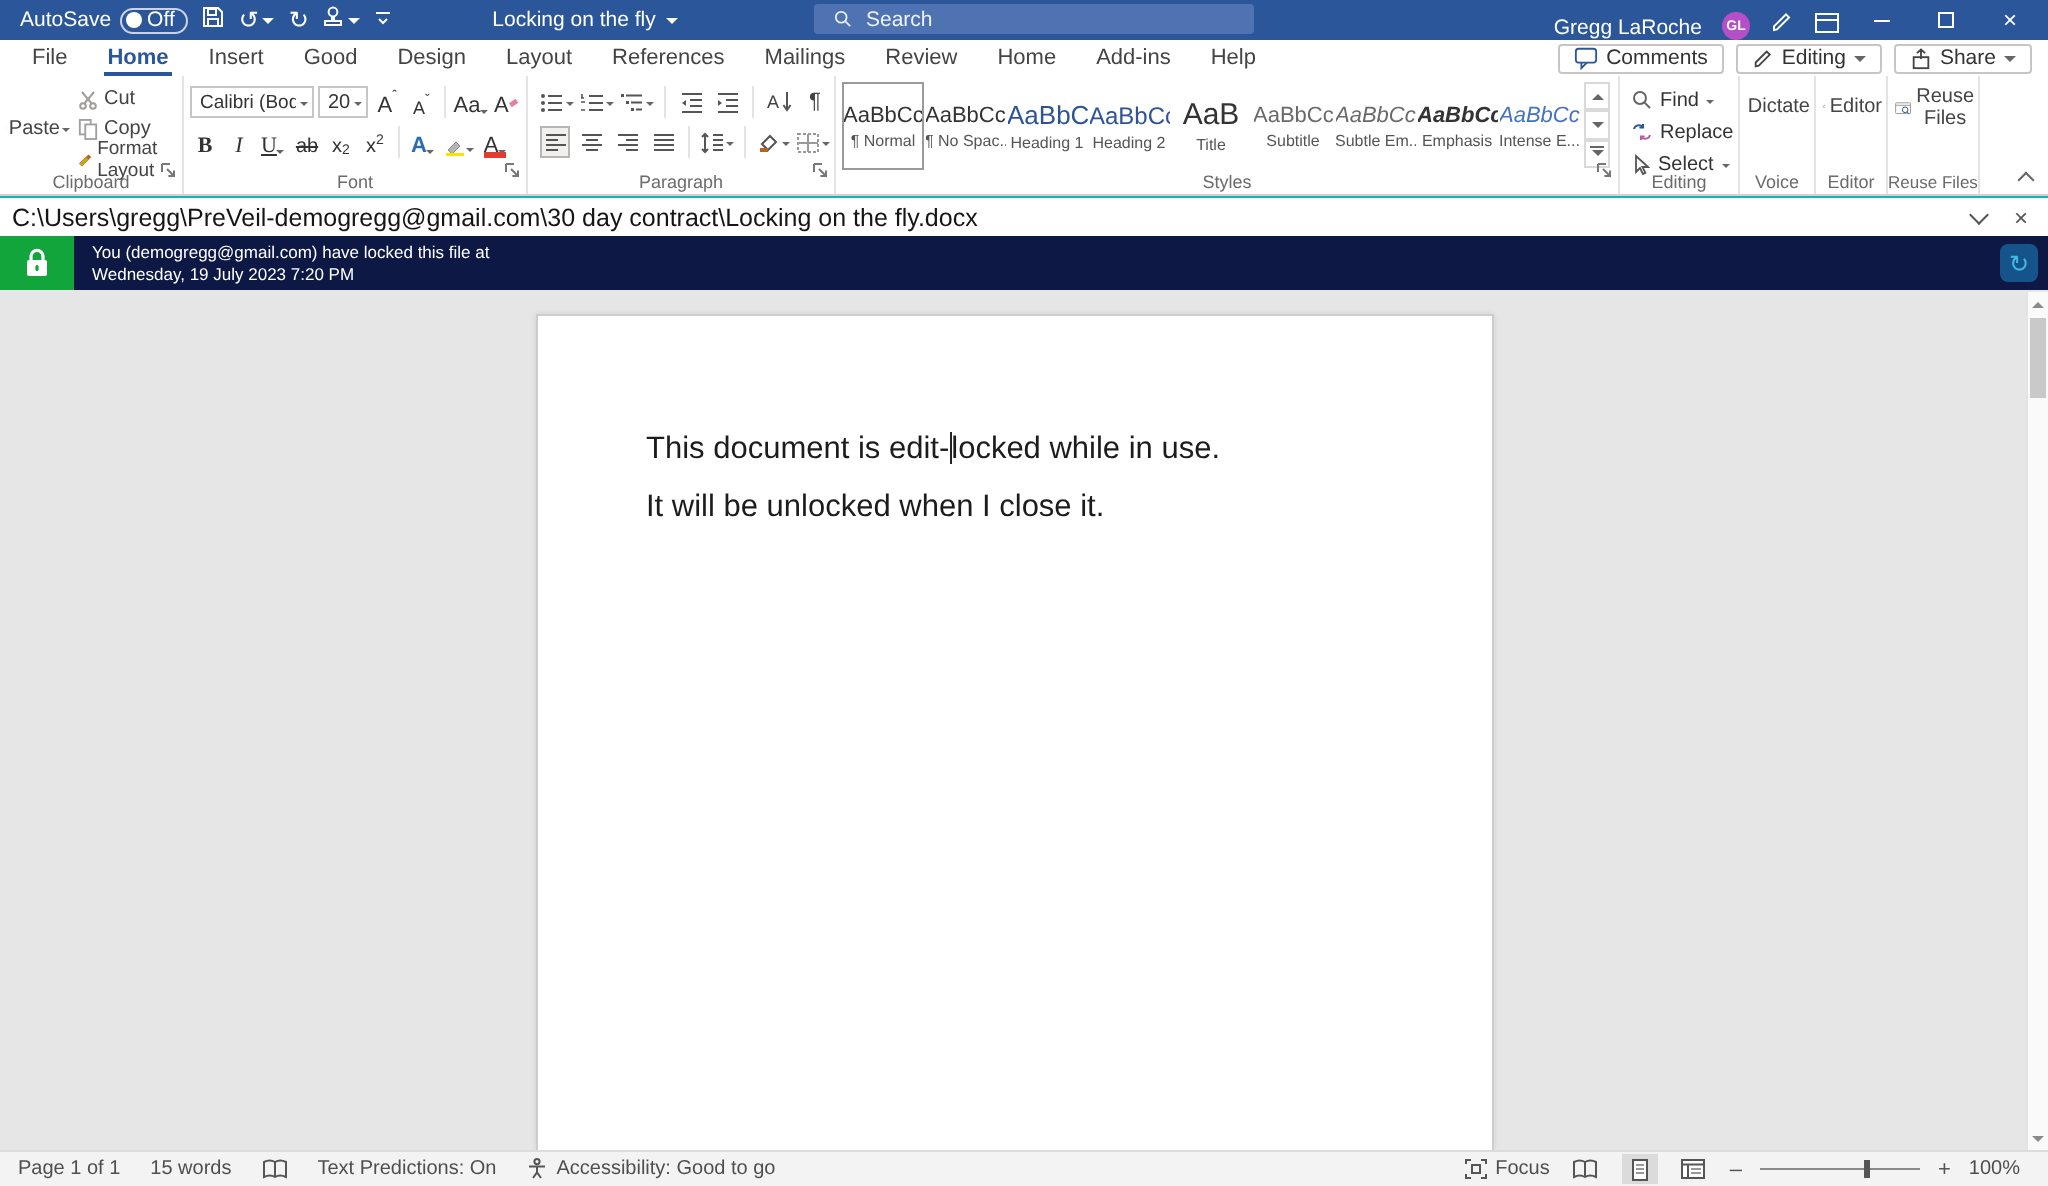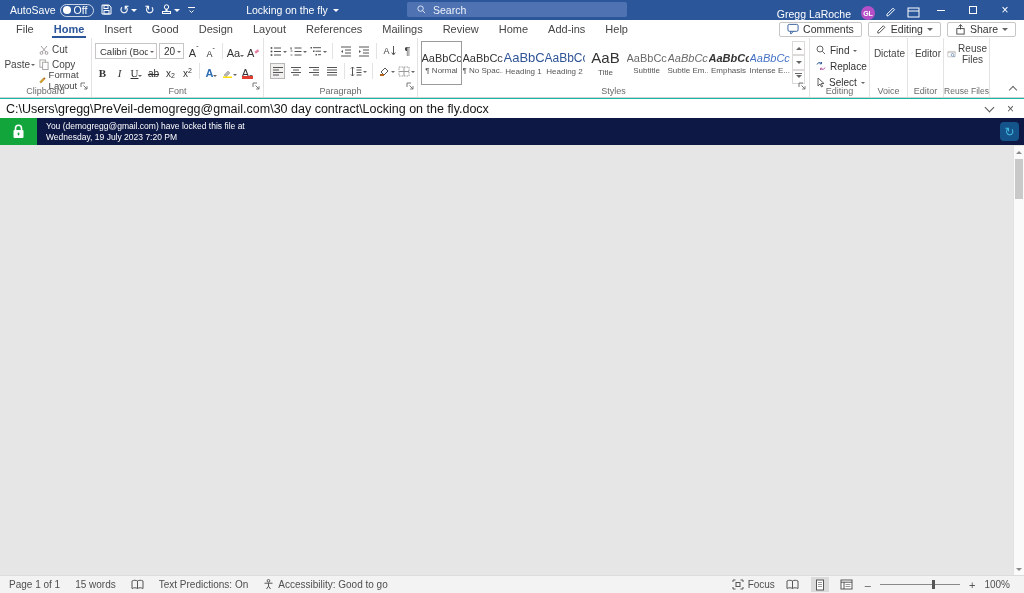--- a/index.html
+++ b/index.html
@@ -640,20 +640,24 @@
     <div class="notif-text">
       <div>You (demogregg@gmail.com) have locked this file at</div>
       <div>Wednesday, 19 July 2023 7:20 PM</div>
     </div>
     <span class="refresh-btn">
         <span>↻</span>
       </span>
   </div>
 
   <div class="docarea">
+    <div class="page">
+      <div class="doc-text"><span>This document is edit-</span><span class="cursor"></span><span>locked while in use.</span></div>
+      <div class="doc-text doc-line2"><span>It will be unlocked when I close it.</span></div>
+    </div>
     <div class="vscroll">
       <div class="vs-up">
           <span class="tri-u2"></span>
         </div>
       <div class="vs-thumb"></div>
       <div class="vs-down">
           <span class="tri-d2"></span>
         </div>
     </div>
   </div>

